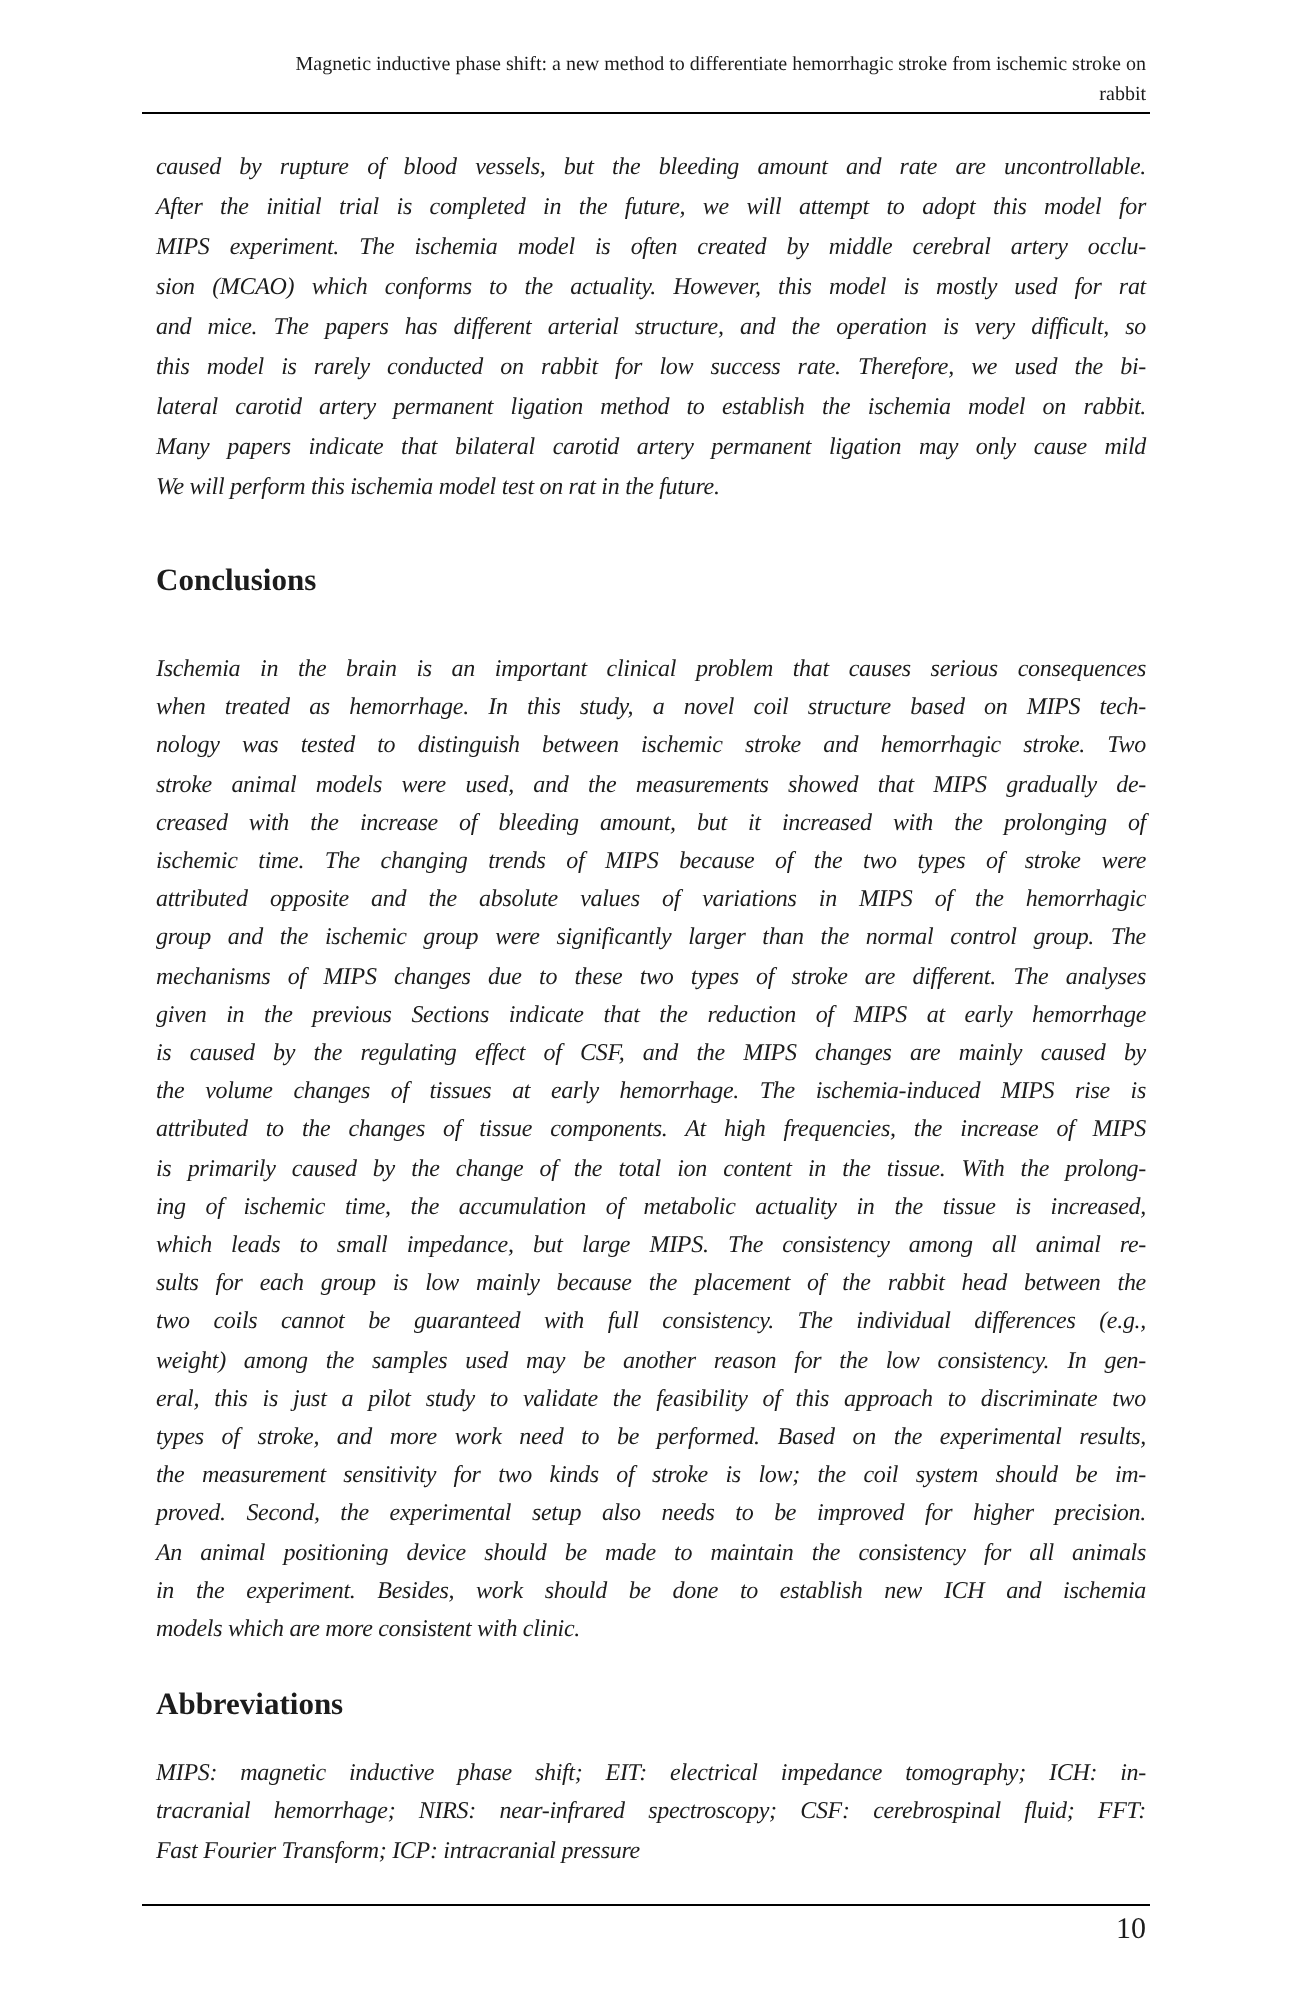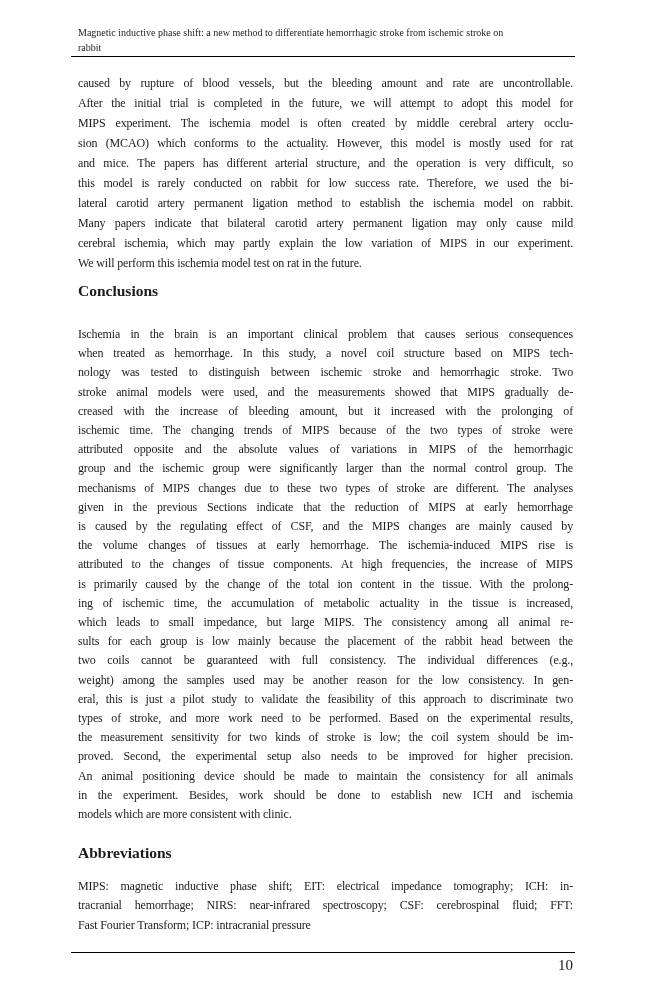--- a/index.html
+++ b/index.html
@@ -9,38 +9,39 @@
     width: 650px;
     height: 1000px;
     background: #ffffff;
     color: #1c1c1c;
     font-family: "Liberation Serif", "DejaVu Serif", serif;
     overflow: hidden;
   }
   .running-head-title {
     position: absolute;
     top: 26px; left: 78px; width: 495px;
-    text-align: left;
+    text-align: right;
     font-size: 10px;
     line-height: 14.5px;
   }
   .head-rule {
     position: absolute;
     top: 56px; left: 71px; width: 504px; height: 1.2px;
     background: #000000;
   }
   .para {
     position: absolute;
     left: 78px; width: 495px;
     font-size: 12px;
     letter-spacing: -0.15px;
   }
   .para .line {
     text-align: justify;
     text-align-last: justify;
+    font-style: italic;
   }
   .para .line.last-line {
     text-align-last: left;
   }
   #para-model { top: 73px; line-height: 20px; }
   #para-conclusions { top: 325px; line-height: 19.2px; }
   #para-abbreviations { top: 877px; line-height: 19.4px; }
   .section-heading {
     position: absolute;
     left: 78px; width: 495px;
@@ -75,21 +76,20 @@
 
   <div class="para" id="para-model">
       <div class="line">caused by rupture of blood vessels, but the bleeding amount and rate are uncontrollable.</div>
       <div class="line">After the initial trial is completed in the future, we will attempt to adopt this model for</div>
       <div class="line">MIPS experiment.  The ischemia model is often created by middle cerebral artery occlu-</div>
       <div class="line">sion (MCAO) which conforms to the actuality. However, this model is mostly used for rat</div>
       <div class="line">and mice. The papers has different arterial structure, and the operation is very difficult, so</div>
       <div class="line">this model is rarely conducted on rabbit for low success rate.  Therefore, we used the bi-</div>
       <div class="line">lateral carotid artery permanent ligation method to establish the ischemia model on rabbit.</div>
       <div class="line">Many papers indicate that bilateral carotid artery permanent ligation may only cause mild</div>
-      <div class="line">cerebral ischemia, which may partly explain the low variation of MIPS in our experiment.</div>
       <div class="line last-line">We will perform this ischemia model test on rat in the future.</div>
     </div>
 
   <h2 class="section-heading" id="heading-conclusions">Conclusions</h2>
 
   <div class="para" id="para-conclusions">
       <div class="line">Ischemia in the brain is an important clinical problem that causes serious consequences</div>
       <div class="line">when treated as hemorrhage.  In this study, a novel coil structure based on MIPS tech-</div>
       <div class="line">nology was tested to distinguish between ischemic stroke and hemorrhagic stroke.  Two</div>
       <div class="line">stroke animal models were used, and the measurements showed that MIPS gradually de-</div>

